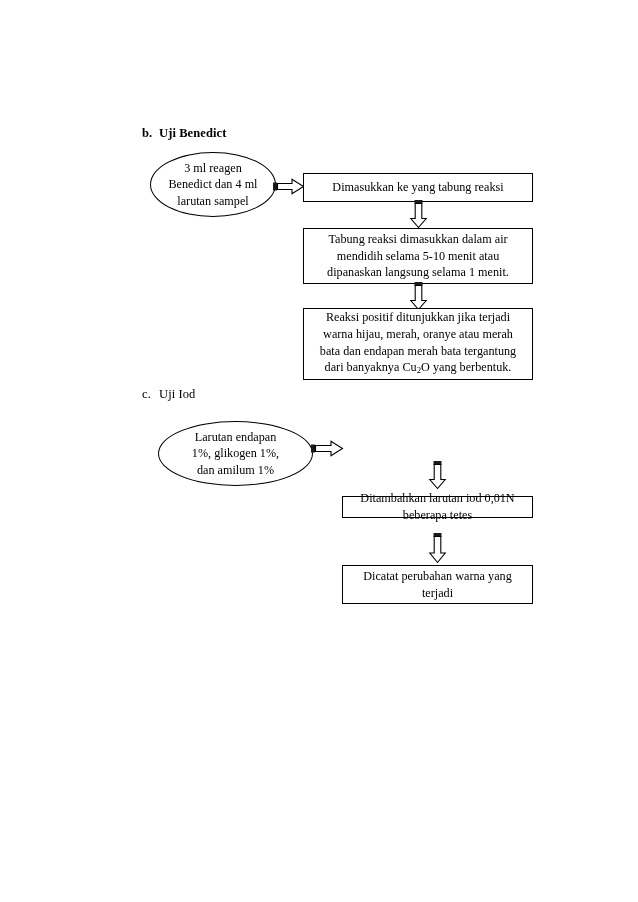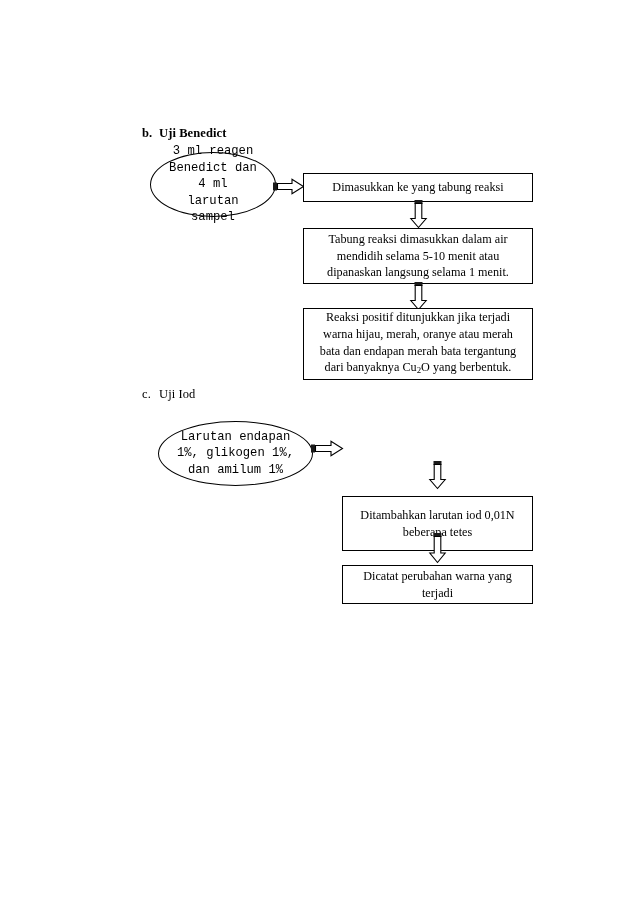--- a/index.html
+++ b/index.html
@@ -46,21 +46,20 @@
     display: flex;
     align-items: center;
     justify-content: center;
     text-align: center;
     background: #fff;
   }
   .ellipse .etext {
     font-size: 12.2px;
     line-height: 16.5px;
     padding: 0 12px;
-    font-family: Liberation Mono, monospace;
   }
 
   
   .box {
     position: absolute;
     border: 1.1px solid #000;
     box-sizing: border-box;
     background: #fff;
     display: flex;
     align-items: center;
@@ -179,21 +178,21 @@
   </div>
 
 
   <div class="arrow-v" style="left:428px; top:461px;">
     <svg width="19" height="29" viewBox="0 0 19 29">
       <rect class="arrow-stub" x="5.5" y="0" width="8" height="4"></rect>
       <path class="arrow-shape" d="M6.2,3.5 L12.8,3.5 L12.8,18.5 L17.2,18.5 L9.5,27.5 L1.8,18.5 L6.2,18.5 Z"></path>
     </svg>
   </div>
 
-  <div class="box" style="left:342px; top:496px; width:191px; height:55px;">
+  <div class="box" style="left:342px; top:496px; width:191px; height:22px;">
     <div class="btext">
       <div>Ditambahkan larutan iod 0,01N</div>
       <div>beberapa tetes</div>
     </div>
   </div>
 
   <div class="arrow-v" style="left:428px; top:533px;">
     <svg width="19" height="31" viewBox="0 0 19 31">
       <rect class="arrow-stub" x="5.5" y="0" width="8" height="4"></rect>
       <path class="arrow-shape" d="M6.2,3.5 L12.8,3.5 L12.8,20 L17.2,20 L9.5,29.5 L1.8,20 L6.2,20 Z"></path>

